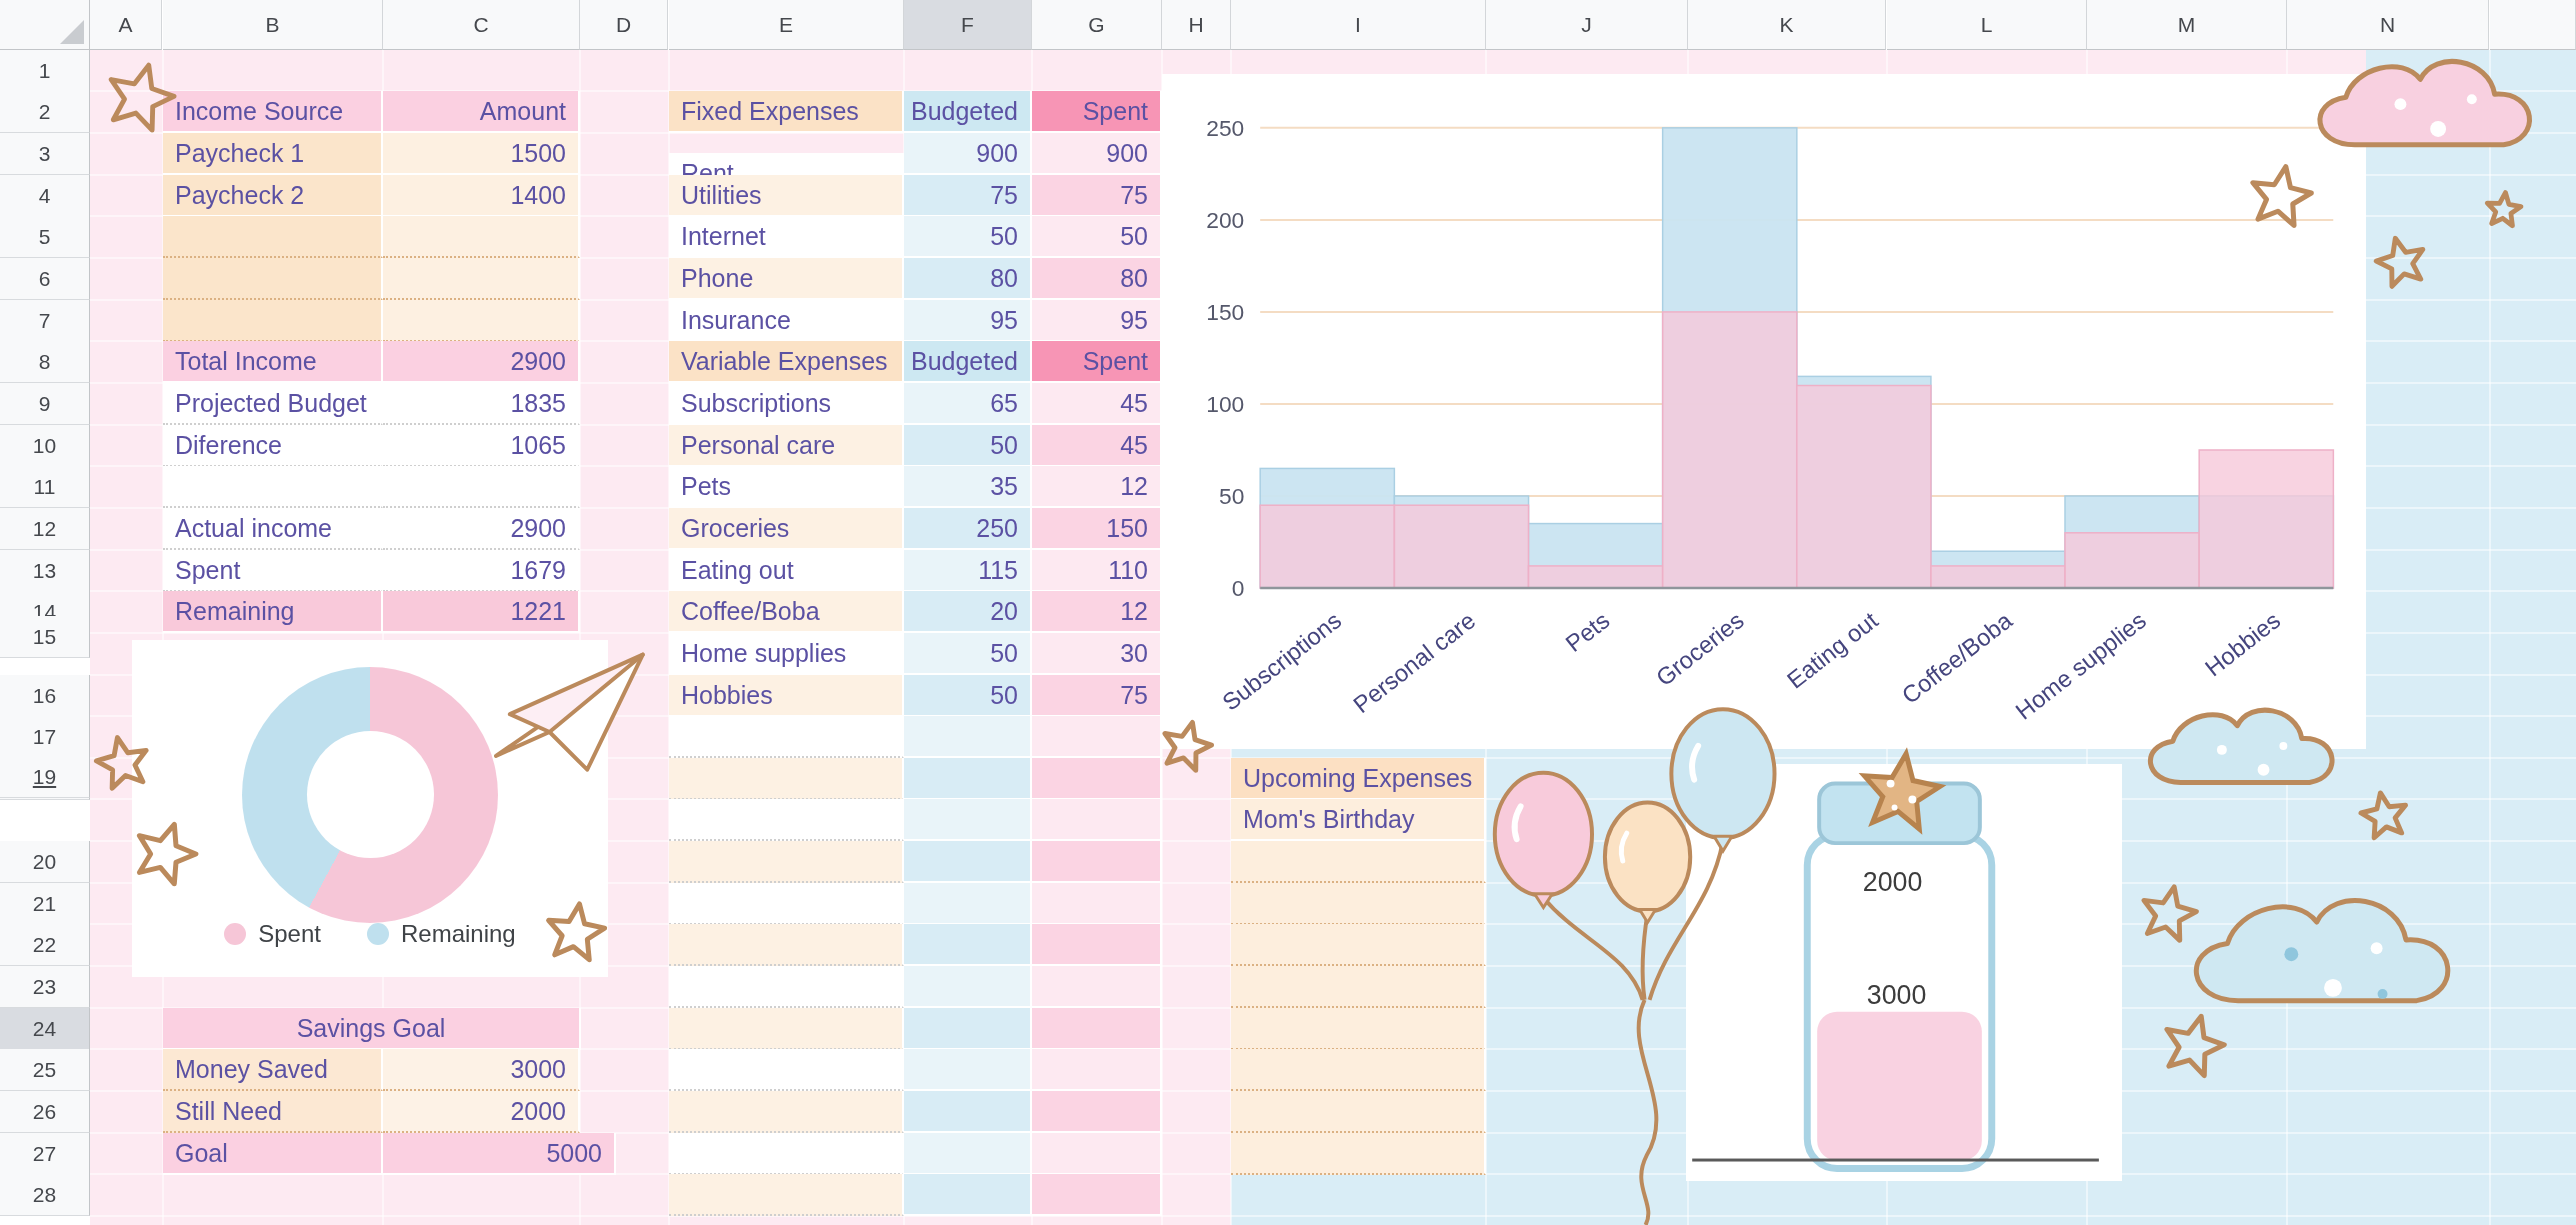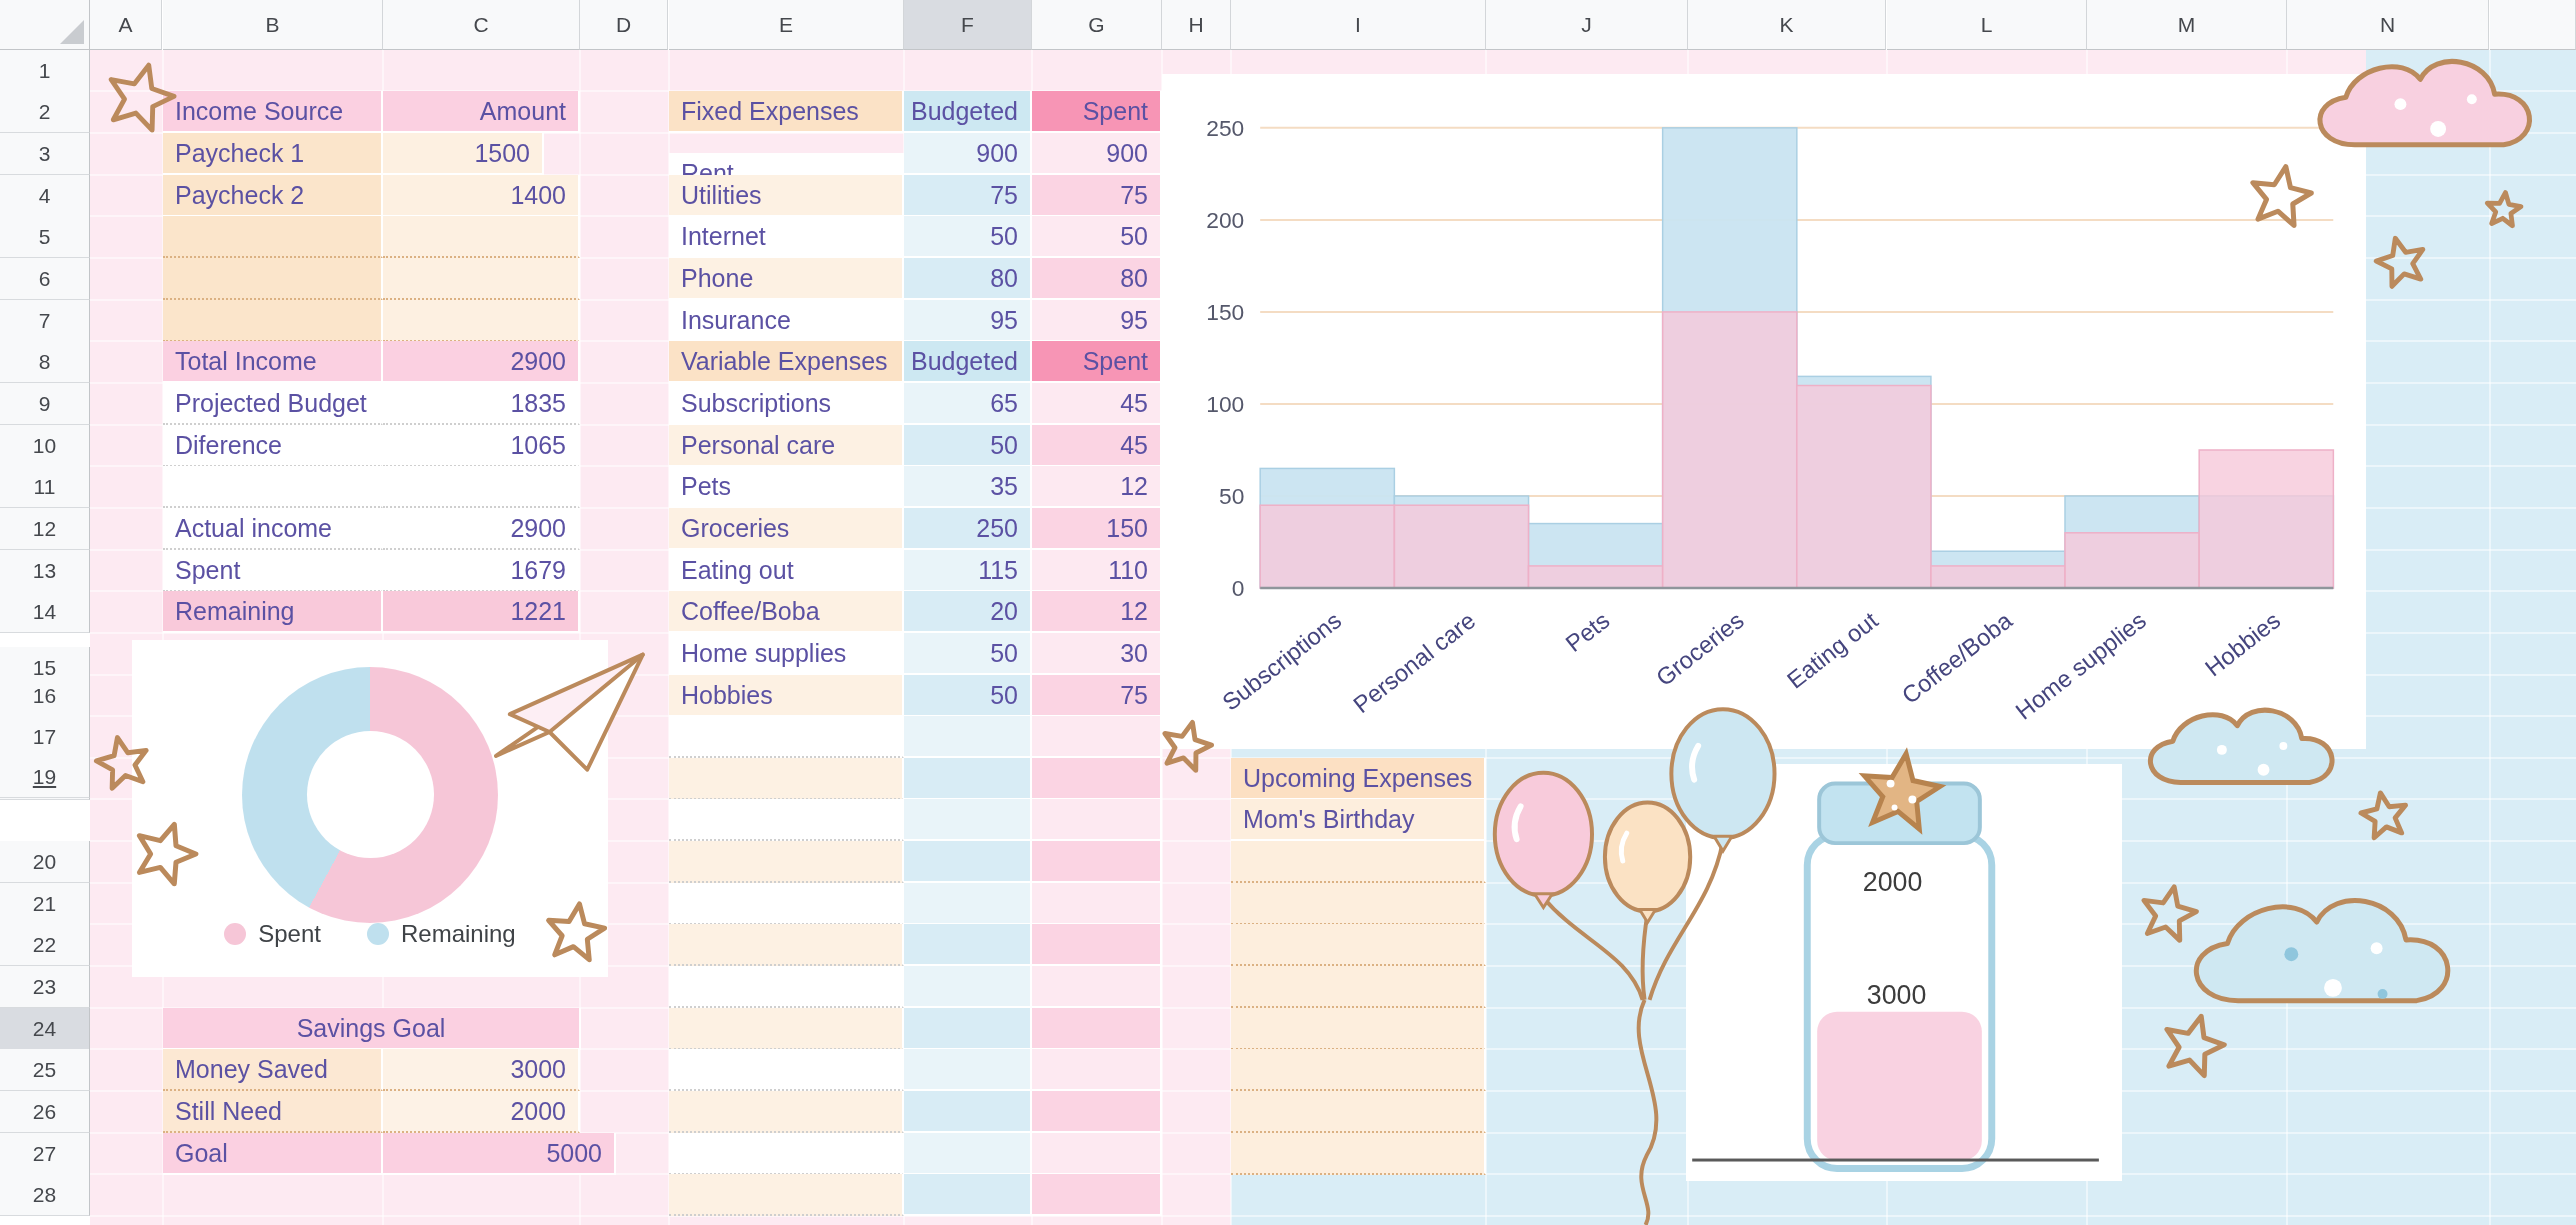--- a/index.html
+++ b/index.html
@@ -96,21 +96,21 @@
   <div id="panels">
     <div class="abs" style="left:1162px;top:74px;width:1204px;height:675px;background:#ffffff;"></div>
     <div class="abs" style="left:132px;top:640px;width:476px;height:337px;background:#ffffff;"></div>
     <div class="abs" style="left:1686px;top:764px;width:436px;height:417px;background:#ffffff;"></div>
   </div>
 
   <div id="tables">
       <div class="cell pinkbg" style="left: 163px; top: 91px; width: 220px;">Income Source</div>
       <div class="cell pinkbg num" style="left: 383px; top: 91px; width: 197px;">Amount</div>
       <div class="cell peachB" style="left: 163px; top: 133px; width: 220px;">Paycheck 1</div>
-      <div class="cell num peachC" style="left: 383px; top: 133px; width: 161px;">1500</div>
+      <div class="cell num peachC" style="left: 383px; top: 133px; width: 197px;">1500</div>
       <div class="cell peachB" style="left: 163px; top: 175px; width: 220px;">Paycheck 2</div>
       <div class="cell num peachC" style="left: 383px; top: 175px; width: 197px;">1400</div>
       <div class="cell peachB dot-tan" style="left: 163px; top: 216px; width: 220px;"></div>
       <div class="cell num peachC dot-tan" style="left: 383px; top: 216px; width: 197px;"></div>
       <div class="cell peachB dot-tan" style="left: 163px; top: 258px; width: 220px;"></div>
       <div class="cell num peachC dot-tan" style="left: 383px; top: 258px; width: 197px;"></div>
       <div class="cell peachB dot-tan" style="left: 163px; top: 300px; width: 220px;"></div>
       <div class="cell num peachC dot-tan" style="left: 383px; top: 300px; width: 197px;"></div>
       <div class="cell pinkbg" style="left: 163px; top: 341px; width: 220px;">Total Income</div>
       <div class="cell num pinkbg" style="left: 383px; top: 341px; width: 197px;">2900</div>
@@ -374,21 +374,21 @@
       <div class="rh" style="top: 216px;">5</div>
       <div class="rh" style="top: 258px;">6</div>
       <div class="rh" style="top: 300px;">7</div>
       <div class="rh" style="top: 341px;">8</div>
       <div class="rh" style="top: 383px;">9</div>
       <div class="rh" style="top: 425px;">10</div>
       <div class="rh" style="top: 466px;">11</div>
       <div class="rh" style="top: 508px;">12</div>
       <div class="rh" style="top: 550px;">13</div>
       <div class="rh" style="top: 591px;">14</div>
-      <div class="rh" style="top: 647px;">15</div>
+      <div class="rh" style="top: 616px;">15</div>
       <div class="rh" style="top: 675px;">16</div>
       <div class="rh" style="top: 716px;">17</div>
       <div class="rh" style="top: 758px;">18</div>
       <div class="rh" style="top: 756px; text-decoration: underline;">19</div>
       <div class="rh" style="top: 841px;">20</div>
       <div class="rh" style="top: 883px;">21</div>
       <div class="rh" style="top: 924px;">22</div>
       <div class="rh" style="top: 966px;">23</div>
       <div class="rh hl" style="top: 1008px;">24</div>
       <div class="rh" style="top: 1049px;">25</div>

